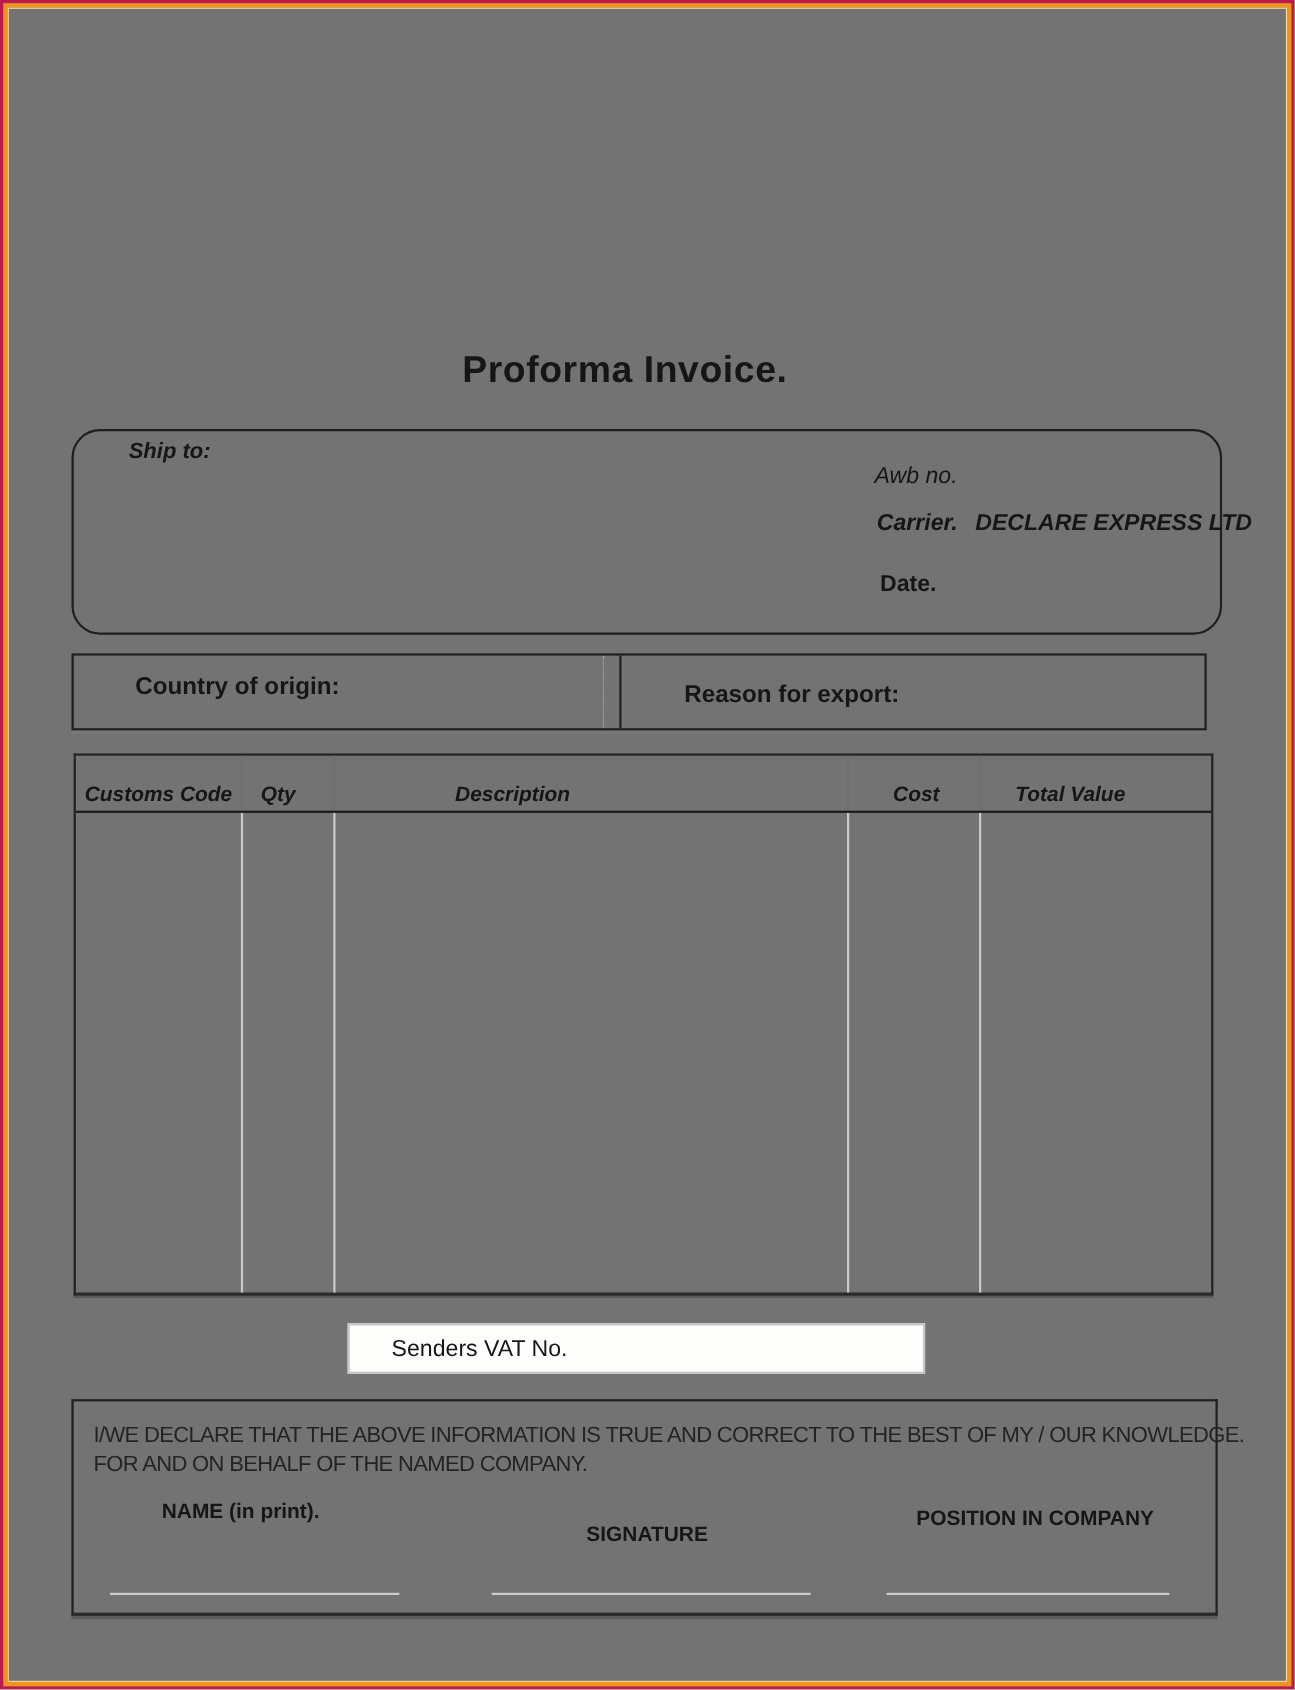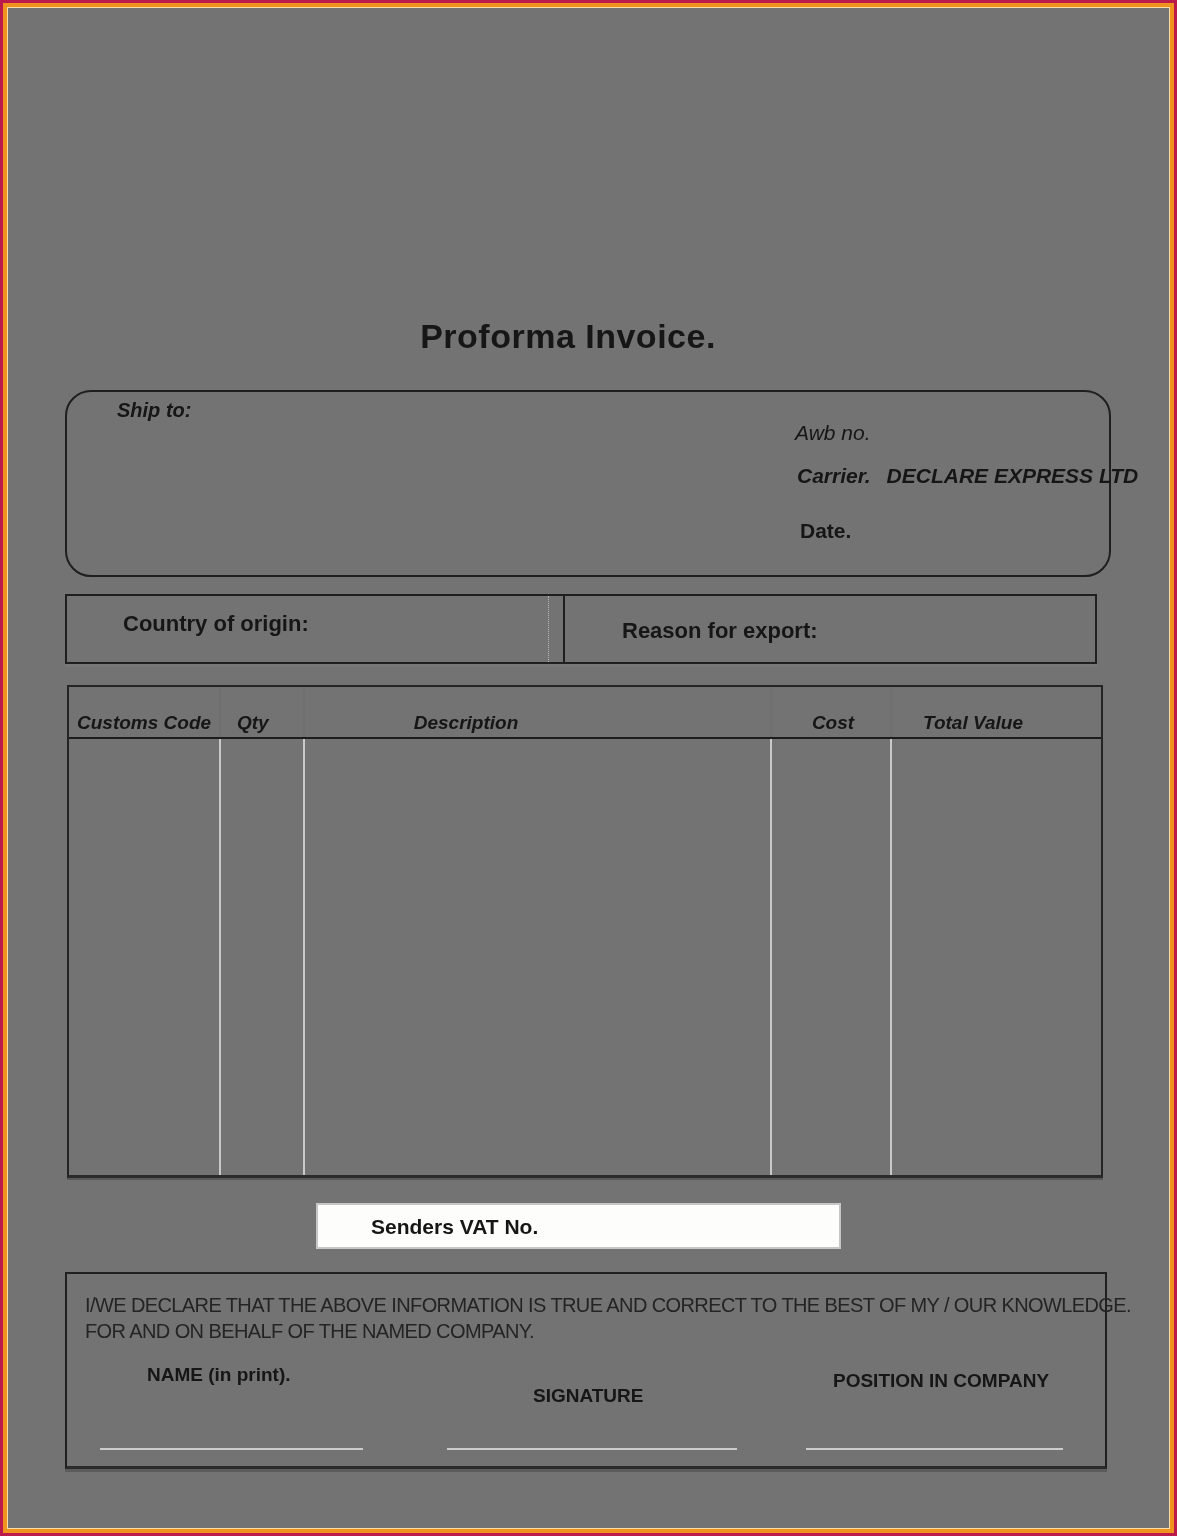--- a/index.html
+++ b/index.html
@@ -73,21 +73,21 @@
   .th.desc{left:397px;transform:translateX(-50%);}
   .th.cost{left:764px;transform:translateX(-50%);}
   .th.total{left:904px;transform:translateX(-50%);}
   .table-body{left:0;top:52px;width:100%;height:calc(100% - 52px);}
 
   
   .vat-box{
     left:316px;top:1203px;width:521px;height:42px;
     border:2px solid #c6c6c6;background:#fdfdfc;
   }
-  .vat-label{left:53px;top:11px;font-size:21px;font-weight:bold;}
+  .vat-label{left:38px;top:11px;font-size:21px;font-weight:normal;}
 
   
   .decl-box{
     left:65px;top:1272px;width:1038px;height:192px;
     border:2.5px solid #202020;border-bottom:3px solid #2b2b2b;
     box-shadow:0 3px 0 rgba(0,0,0,.2);
     text-align:center;
   }
   .decl-line1,.decl-line2{left:18px;font-size:20px;letter-spacing:-0.6px;color:#242424;}
   .decl-line1{top:21px;}

